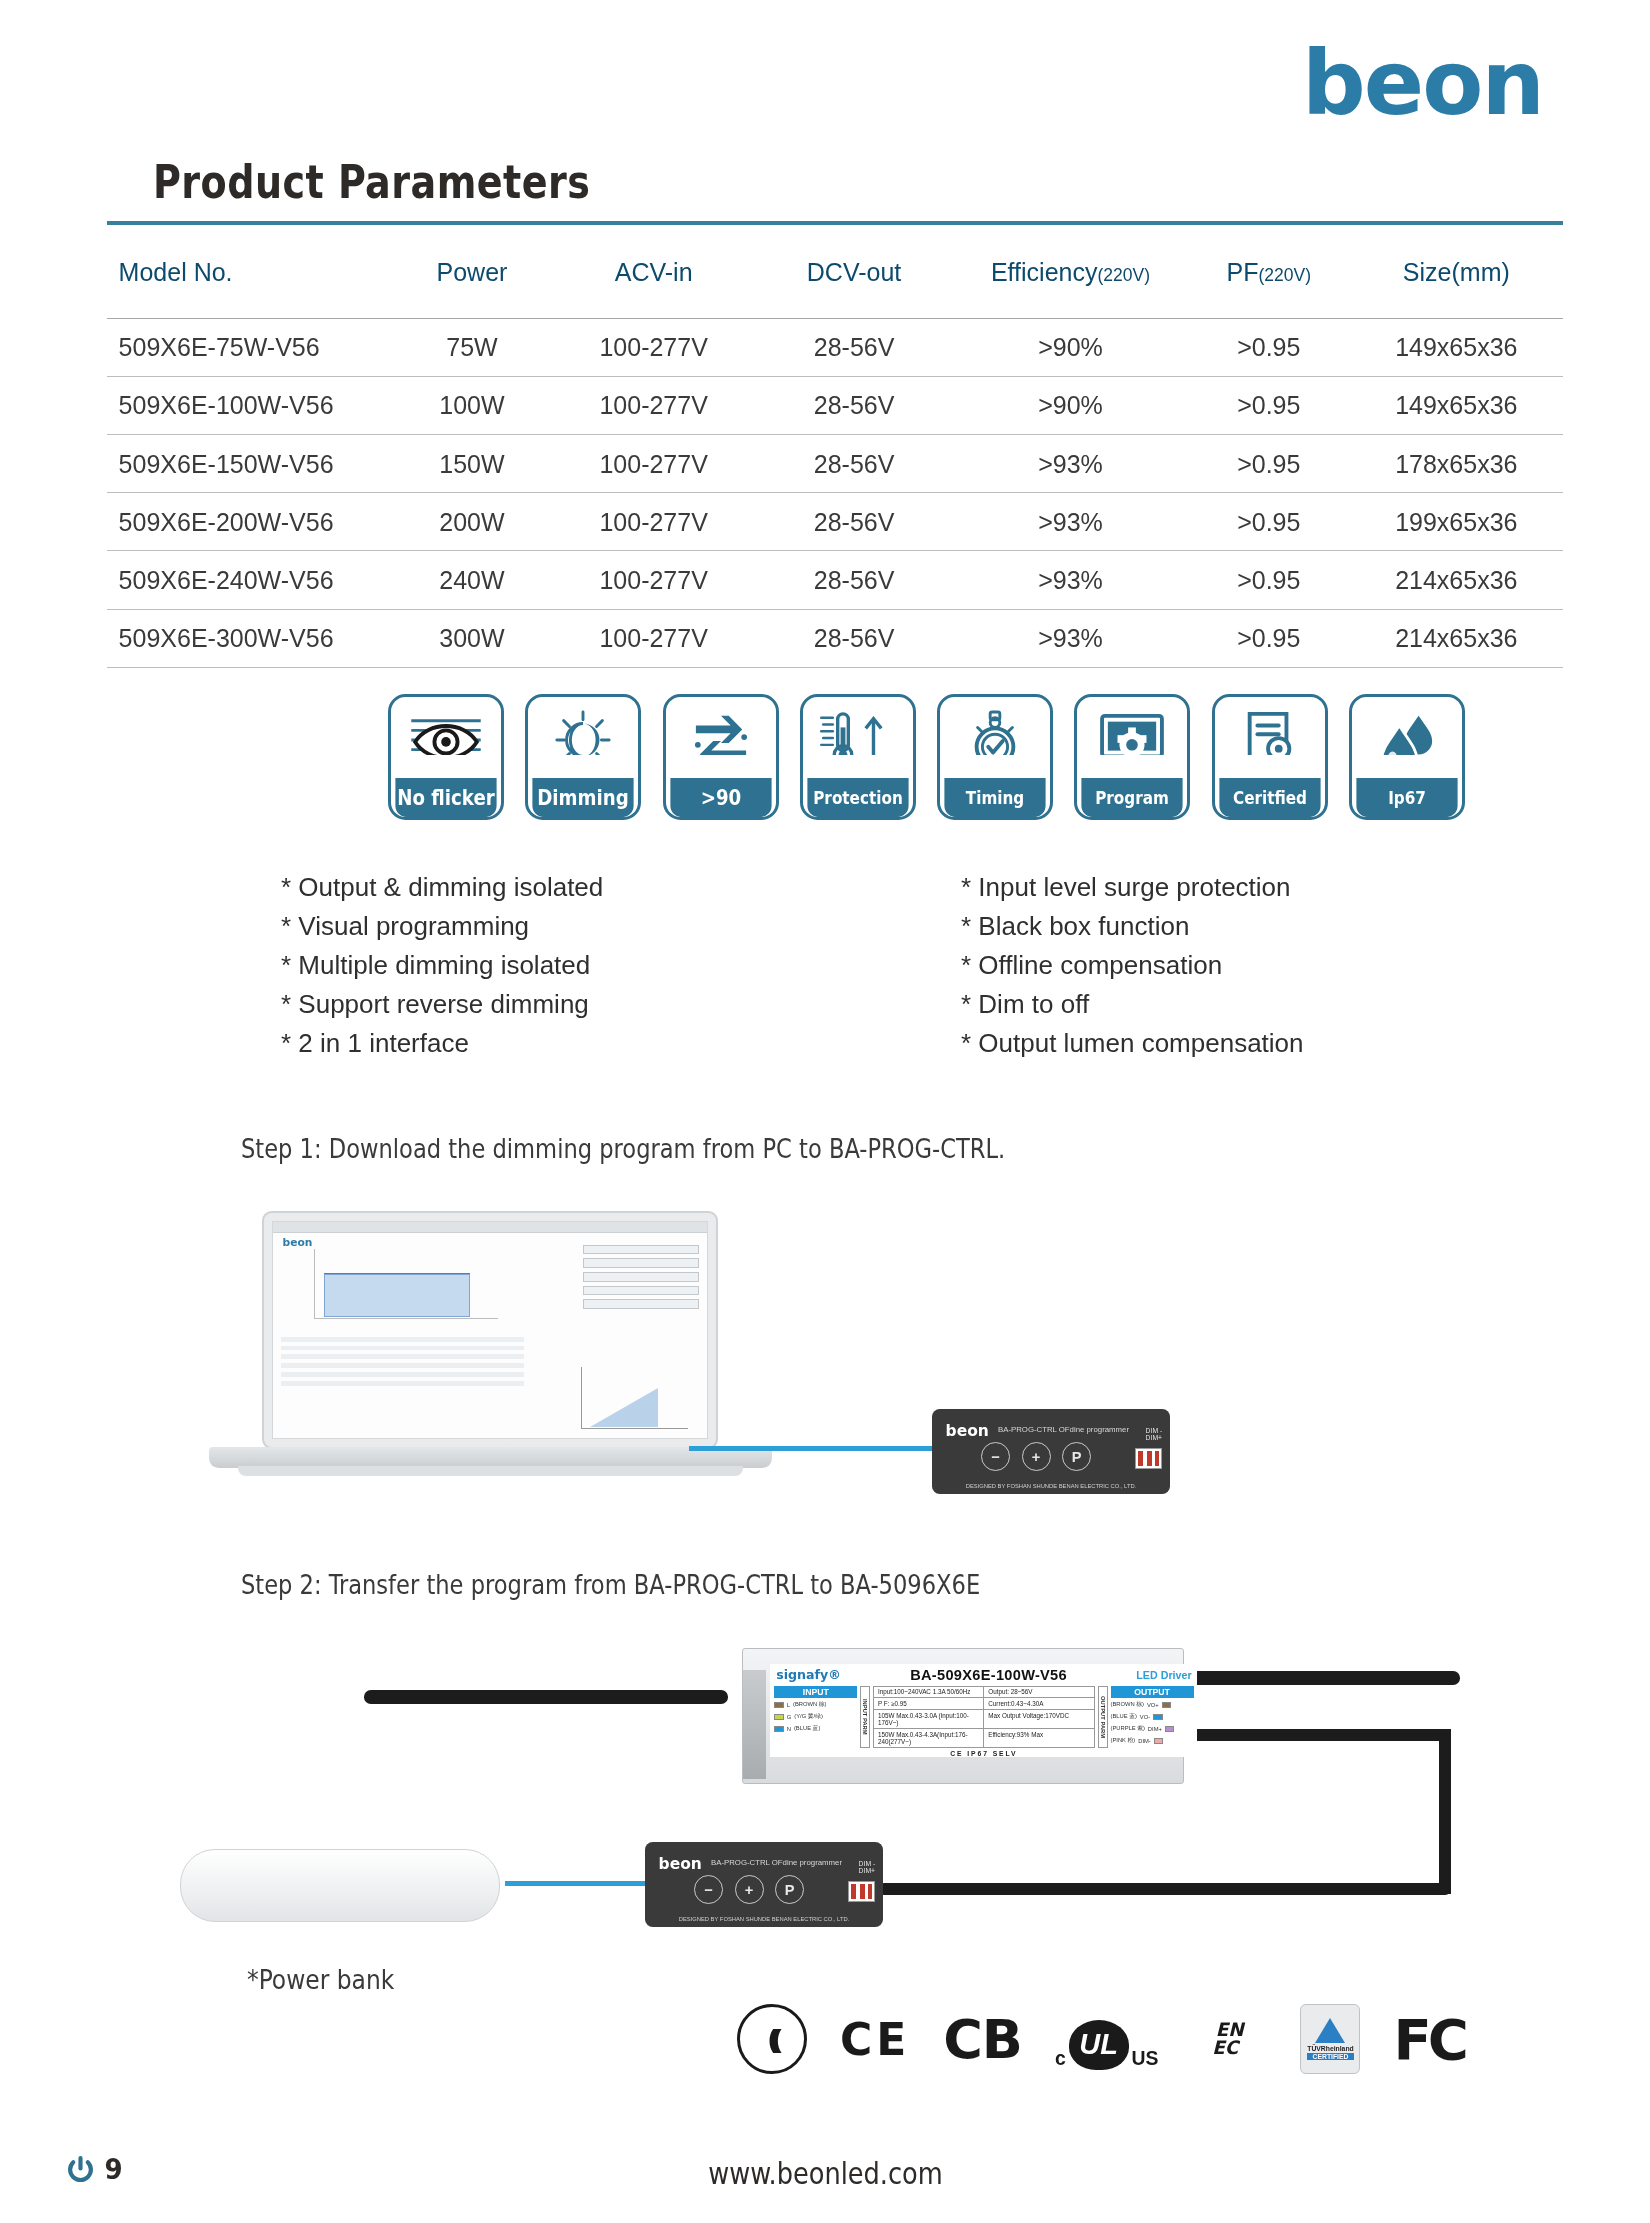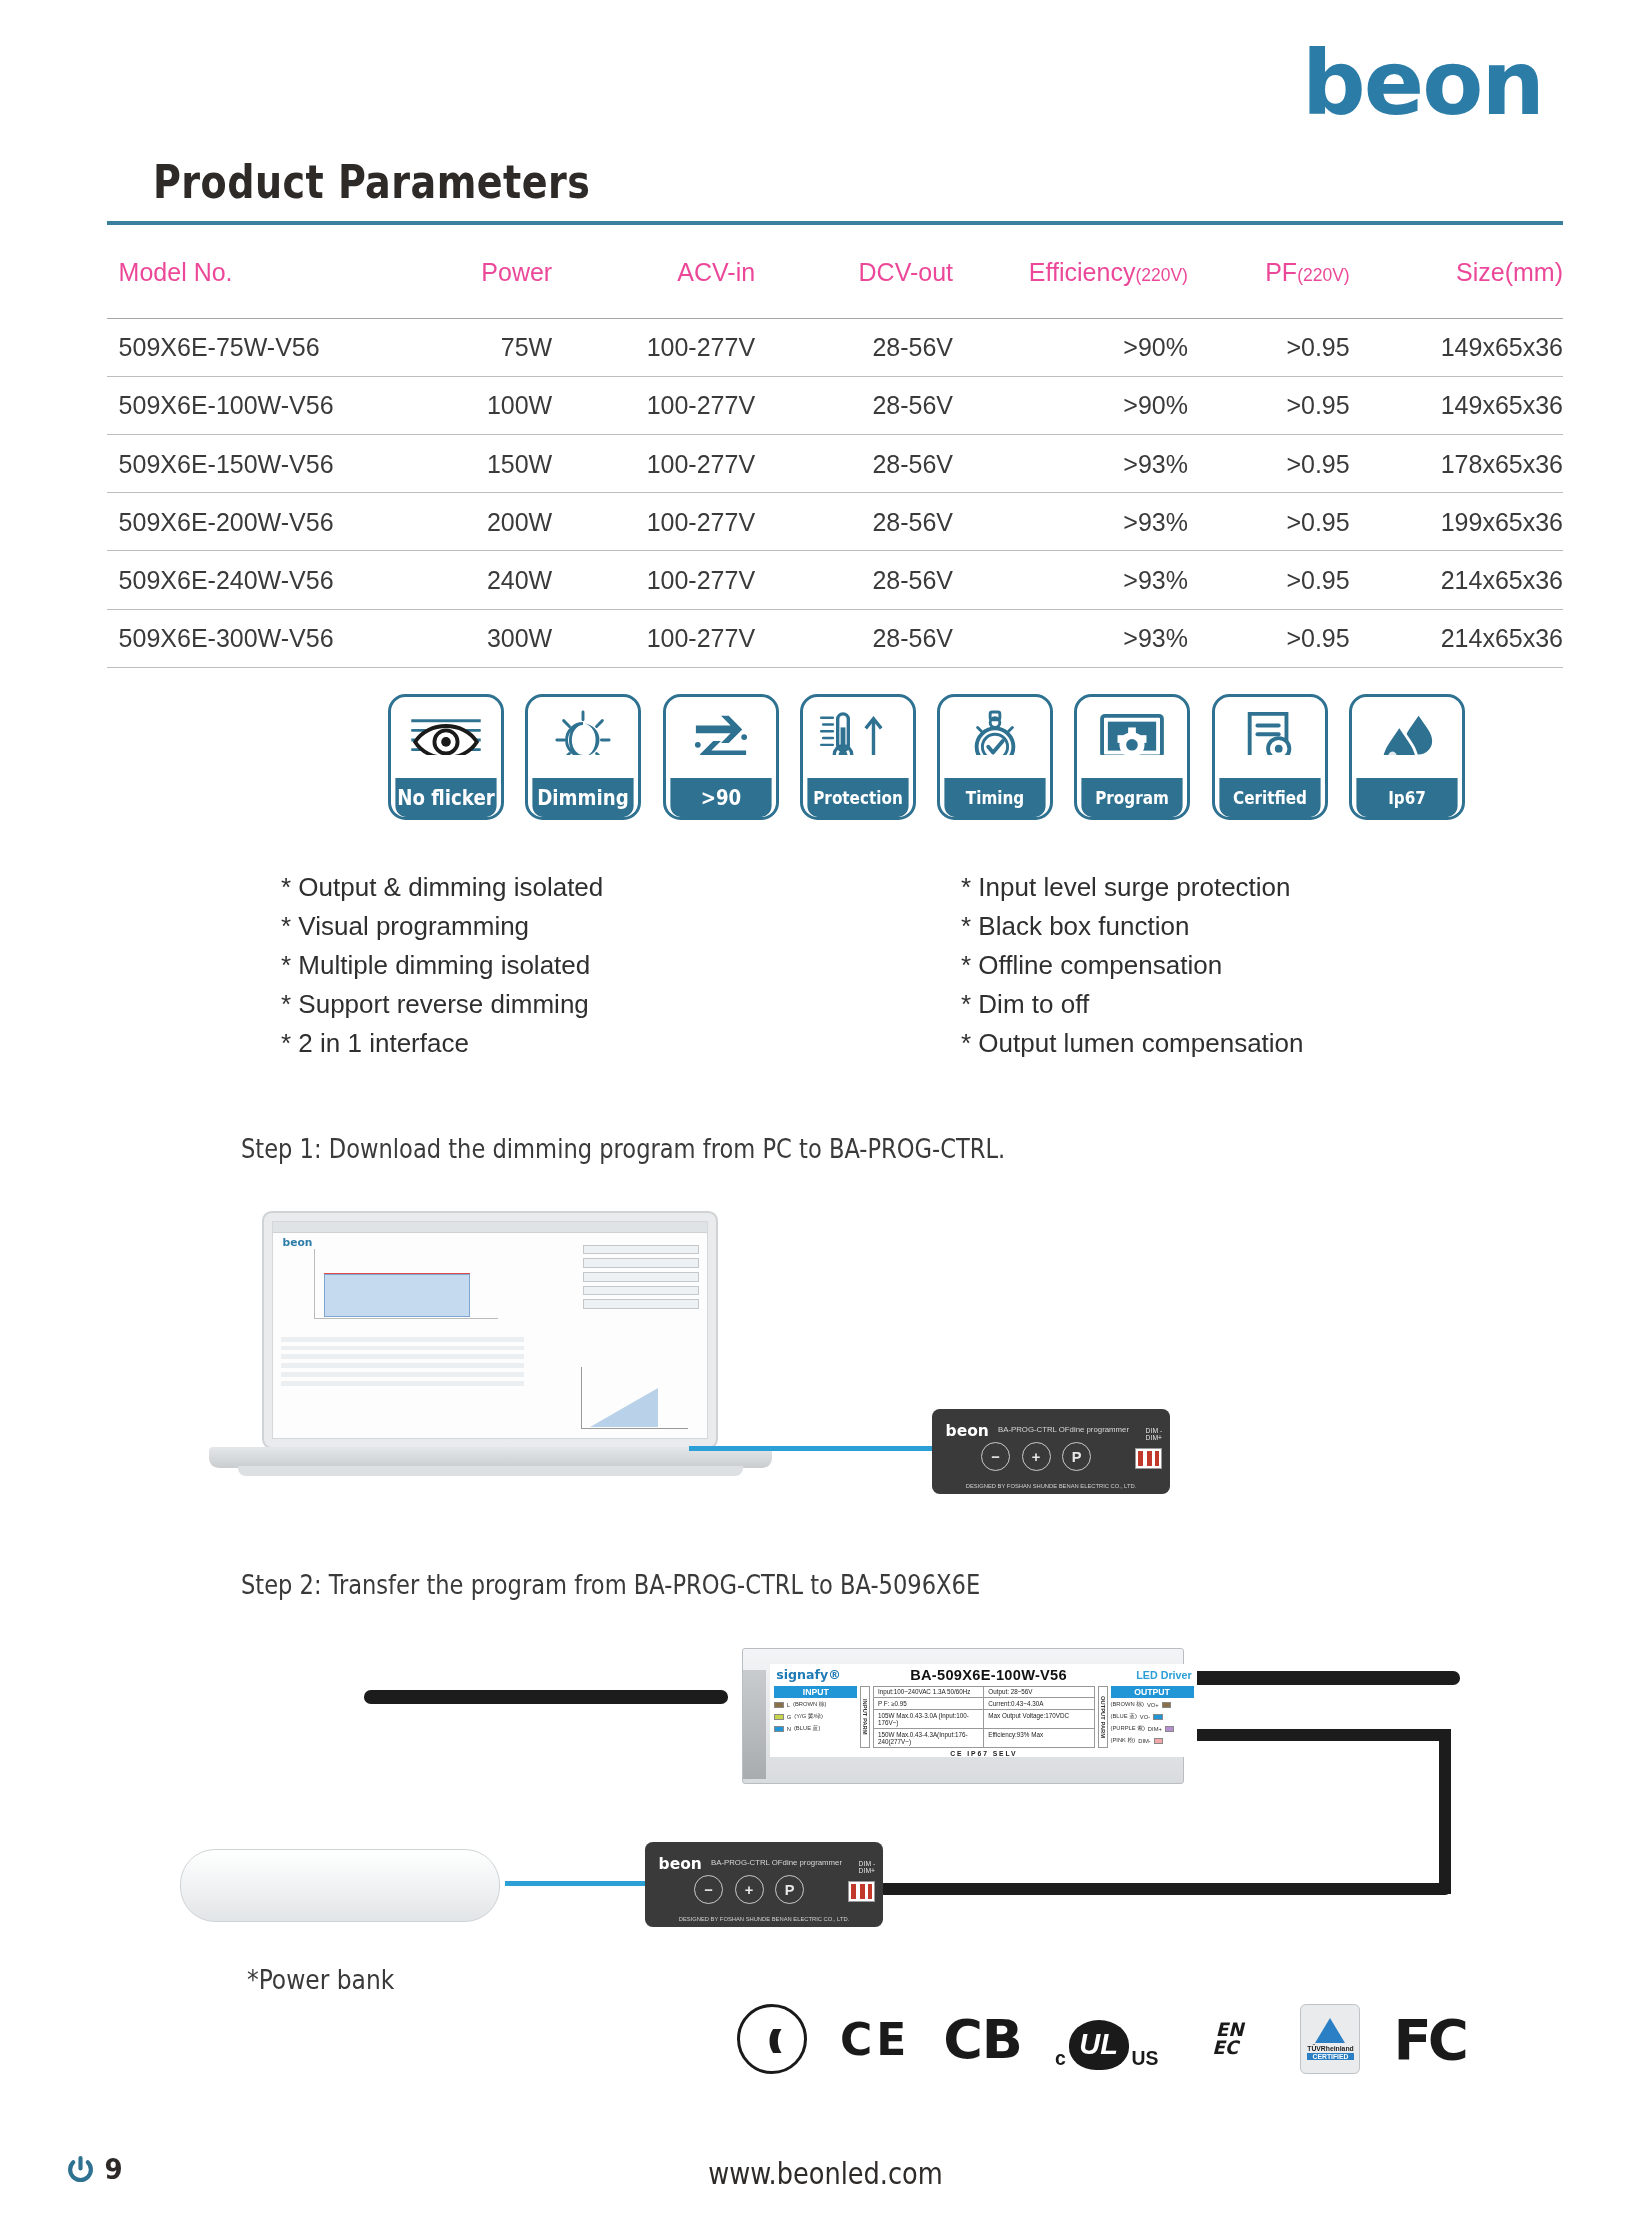--- a/index.html
+++ b/index.html
@@ -36,24 +36,24 @@
     background: #3b7f9e;
   }
 
   
   .ptable {
     position: absolute; left: 107px; top: 243px; width: 1456px;
     border-collapse: collapse;
     font-family: "Liberation Sans", sans-serif;
   }
   .ptable th, .ptable td {
-    font-weight: 400; color: #3a3a3a; text-align: right;
+    font-weight: 400; color: #3a3a3a; text-align: center;
     font-size: 25px; padding: 14.6px 0 13.6px 0; white-space: nowrap;
   }
-  .ptable th { font-size: 25px; color: #ec4899; padding-bottom: 31px; }
+  .ptable th { font-size: 25px; color: #0c4a6e; padding-bottom: 31px; }
   .ptable thead tr { border-bottom: 1.9px solid #a7a7a7; }
   .ptable tbody tr { border-bottom: 1.5px solid #bdbdbd; }
   .ptable td:first-child, .ptable th:first-child { text-align: left; padding-left: 11.6px; width: 291px; }
   .ptable .c2 { width: 170px; }
   .ptable .c3 { width: 213px; }
   .ptable .c4 { width: 209px; }
   .ptable .c5 { width: 243px; }
   .ptable .c6 { width: 170px; }
   .ptable .c7 { width: 223px; }
   .sub { font-size: 17.5px; }

